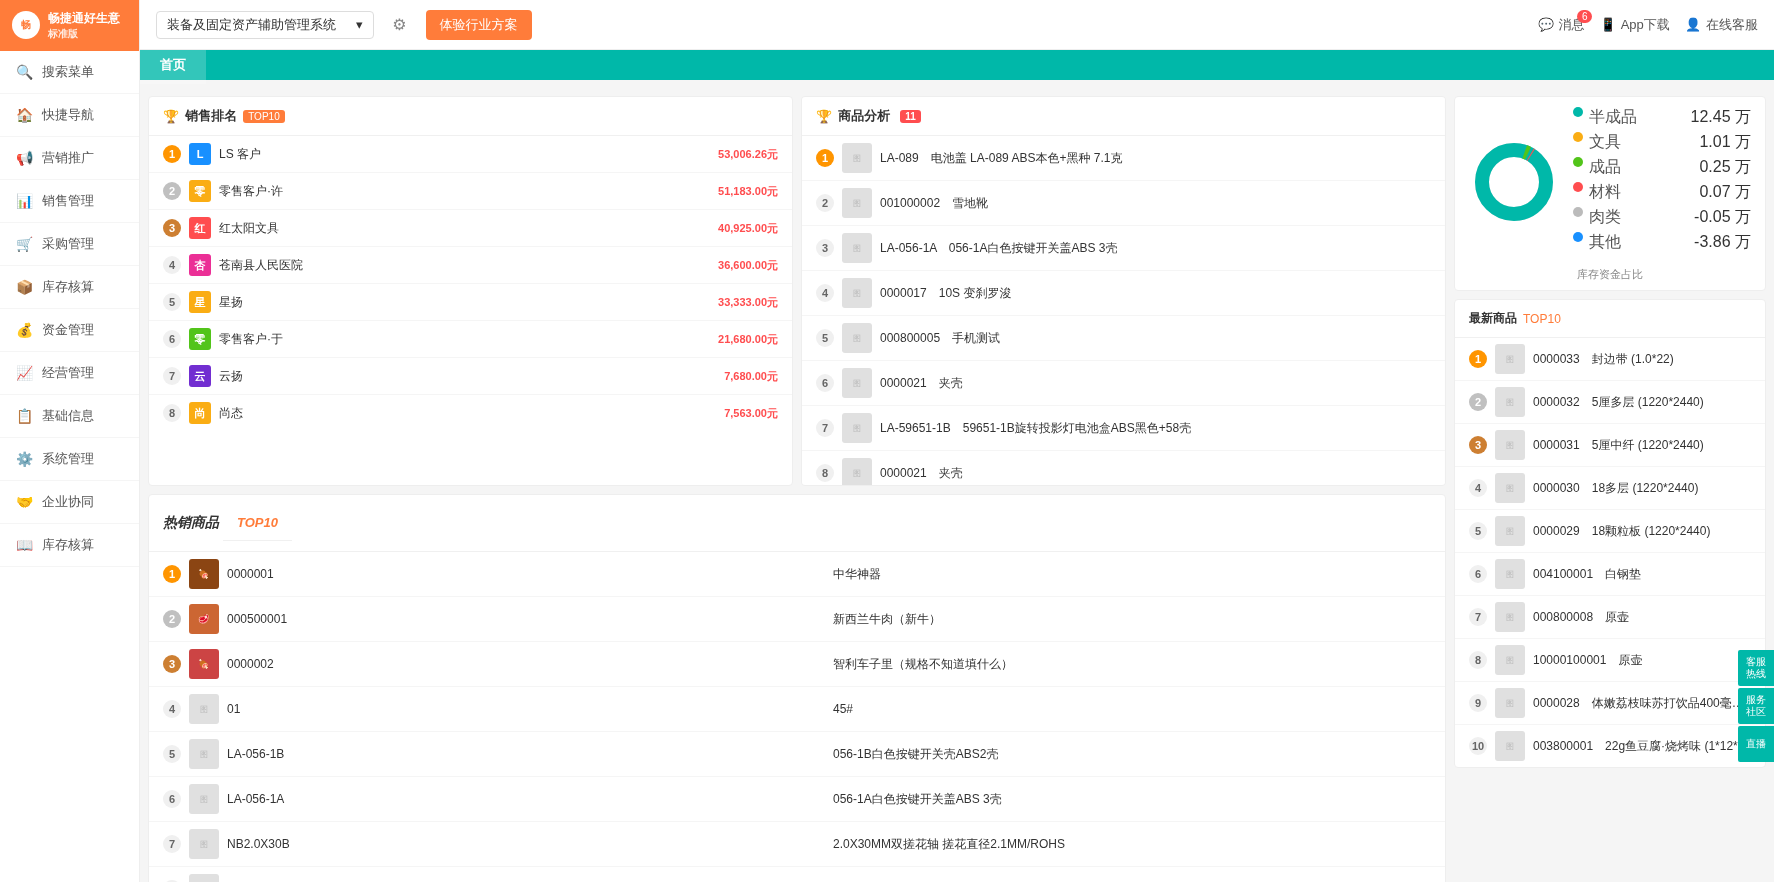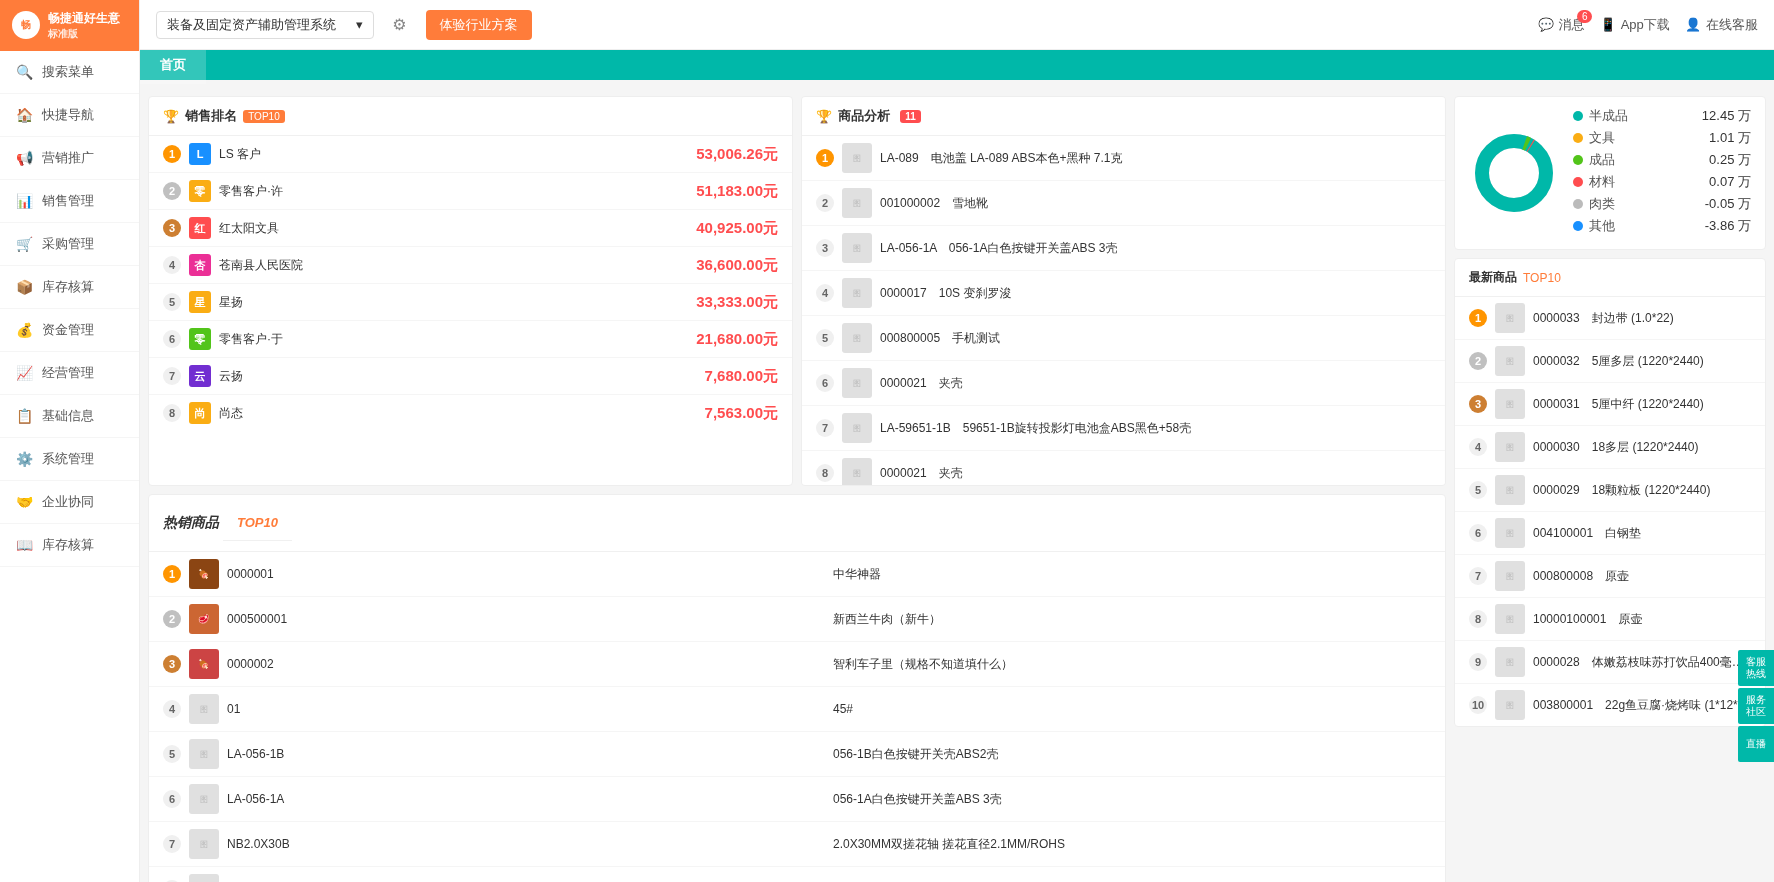--- a/index.html
+++ b/index.html
@@ -105,21 +105,21 @@
     }
     .rank-num.r1 { background: #ff9500; color: #fff; }
     .rank-num.r2 { background: #c0c0c0; color: #fff; }
     .rank-num.r3 { background: #cd7f32; color: #fff; }
     .rank-num.rn { background: #f0f0f0; color: #666; }
     .rank-avatar {
       width: 22px; height: 22px; border-radius: 3px; display: flex; align-items: center;
       justify-content: center; font-size: 11px; color: #fff; font-weight: bold; flex-shrink: 0;
     }
     .rank-name { flex: 1; min-width: 0; overflow: hidden; text-overflow: ellipsis; white-space: nowrap; }
-    .rank-amount { color: #ff4d4f; font-weight: bold; font-size: 15px; white-space: nowrap; }
+    .rank-amount { color: #ff4d4f; font-weight: bold; font-size: 11px; white-space: nowrap; }
     .product-img {
       width: 30px; height: 30px; background: #e8e8e8; border-radius: 3px;
       display: flex; align-items: center; justify-content: center; flex-shrink: 0;
       font-size: 9px; color: #aaa;
     }
     .product-img.has-img { overflow: hidden; }
 
     
     .hot-section {
       background: #fff; border-radius: 4px; margin: 0 8px 8px;
@@ -155,21 +155,21 @@
     .inventory-amount { font-size: 24px; font-weight: bold; color: #333; }
     .inventory-unit { font-size: 14px; color: #333; }
 
     
     .donut-section {
       display: flex; align-items: center; padding: 10px 14px; gap: 14px;
     }
     .donut-wrap { position: relative; width: 90px; height: 90px; flex-shrink: 0; }
     .donut-wrap svg { width: 90px; height: 90px; }
     .legend { flex: 1; }
-    .legend-item { display: flex; align-items: center; gap: 6px; font-size: 13px; color: #555; margin-bottom: 4px; }
+    .legend-item { display: flex; gap: 6px; font-size: 16px; color: #555; margin-bottom: 4px; }
     .legend-dot { width: 10px; height: 10px; border-radius: 50%; flex-shrink: 0; }
     .legend-name { flex: 1; }
     .legend-val { color: #333; font-weight: 500; white-space: nowrap; }
 
     .chart-footer { text-align: center; font-size: 11px; color: #888; padding-bottom: 8px; }
 
     
     .newest-list { padding: 0; }
     .newest-row {
       display: flex; align-items: center; padding: 6px 14px; border-bottom: 1px solid #f5f5f5;
@@ -504,20 +504,21 @@
             <span class="legend-name">肉类</span>
             <span class="legend-val">-0.05 万</span>
           </div>
           <div class="legend-item">
             <div class="legend-dot" style="background:#1890ff;"></div>
             <span class="legend-name">其他</span>
             <span class="legend-val">-3.86 万</span>
           </div>
         </div>
       </div>
+      <div class="chart-footer">库存资金占比</div>
     </div>
 
     <div class="panel-card">
       <div class="panel-card-title">
         <span>最新商品</span>
         <span style="color:#ff7c3a; font-weight:normal;">TOP10</span>
       </div>
       <div class="newest-list">
         <div class="newest-row">
           <span class="rank-num r1">1</span>

